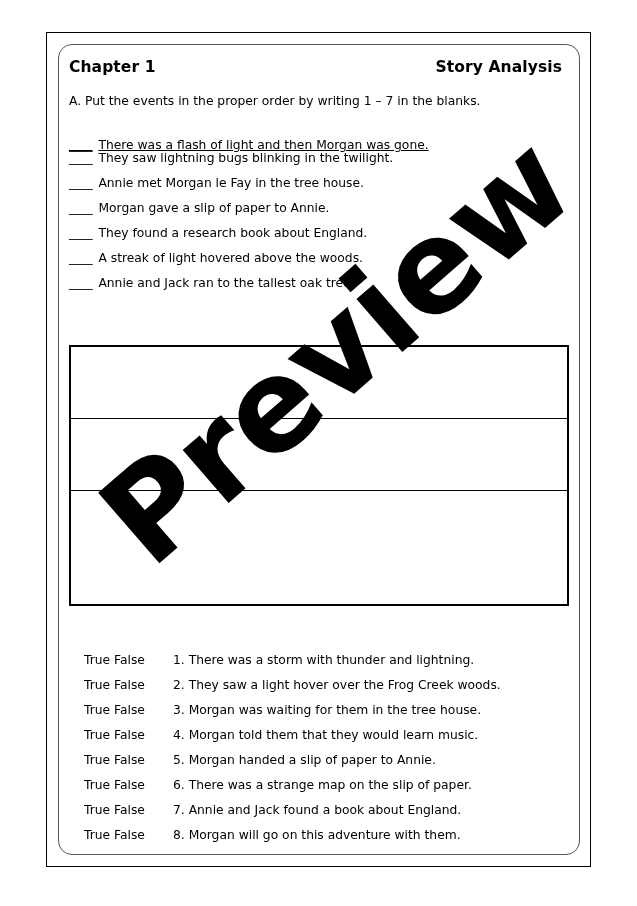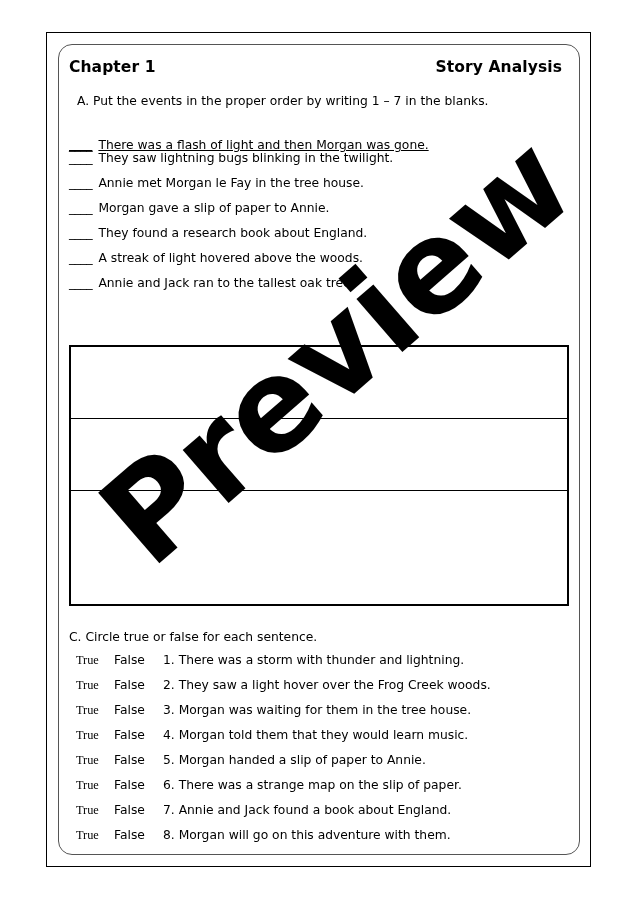--- a/index.html
+++ b/index.html
@@ -118,30 +118,29 @@
 
   
   .tf-row {
     position: absolute;
     font-size: 12.3px;
     white-space: nowrap;
     width: 100%;
   }
   .tf-true {
     position: absolute;
-    left: 7px;
-    font-family: Liberation Serif, serif;
+    left: 15px;
   }
   .tf-false {
     position: absolute;
     left: 45px;
   }
   .tf-statement {
     position: absolute;
-    left: 94px;
+    left: 104px;
   }
 
   
   #preview-watermark {
     position: absolute;
     left: 70px;
     top: 310px;
     width: 420px;
     height: 180px;
     transform: rotate(-41deg);
@@ -165,38 +164,37 @@
   <div id="outer-frame"></div>
   <div id="inner-frame"></div>
 
   <div id="content">
 
     <div id="worksheet-header">
       <span id="chapter-title">Chapter 1</span>
       <span id="analysis-title">Story Analysis</span>
     </div>
 
-    <div class="section-prompt" style="top:42px;left:8px;">A. Put the events in the proper order by writing 1 – 7 in the blanks.</div>
+    <div class="section-prompt" style="top:42px;left:0;">A. Put the events in the proper order by writing 1 – 7 in the blanks.</div>
 
     <div class="ordering-item" style="top:86px;left:0;text-decoration:underline;"><span class="blank-line">____</span><span>There was a flash of light and then Morgan was gone.</span></div>
     <div class="ordering-item" style="top:99px;left:0;"><span class="blank-line">____</span><span>They saw lightning bugs blinking in the twilight.</span></div>
     <div class="ordering-item" style="top:124px;left:0;"><span class="blank-line">____</span><span>Annie met Morgan le Fay in the tree house.</span></div>
     <div class="ordering-item" style="top:149px;left:0;text-align:right;"><span class="blank-line">____</span><span>Morgan gave a slip of paper to Annie.</span></div>
     <div class="ordering-item" style="top:174px;left:0;"><span class="blank-line">____</span><span>They found a research book about England.</span></div>
     <div class="ordering-item" style="top:199px;left:0;"><span class="blank-line">____</span><span>A streak of light hovered above the woods.</span></div>
     <div class="ordering-item" style="top:224px;left:0;"><span class="blank-line">____</span><span>Annie and Jack ran to the tallest oak tree.</span></div>
 
 
     <div id="response-table">
       <div class="table-row answer-row"><span></span></div>
       <div class="table-row answer-row"><span></span></div>
       <div class="table-row answer-row"><span></span></div>
     </div>
 
-    <div class="section-prompt" style="top:578px;left:0;">C. Circle true or false for each sentence.</div>
 
     <div class="tf-row" style="top:601px;">
       <span class="tf-true">True</span>
       <span class="tf-false">False</span>
       <span class="tf-statement">1. There was a storm with thunder and lightning.</span>
     </div>
     <div class="tf-row" style="top:626px;">
       <span class="tf-true">True</span>
       <span class="tf-false">False</span>
       <span class="tf-statement">2. They saw a light hover over the Frog Creek woods.</span>

